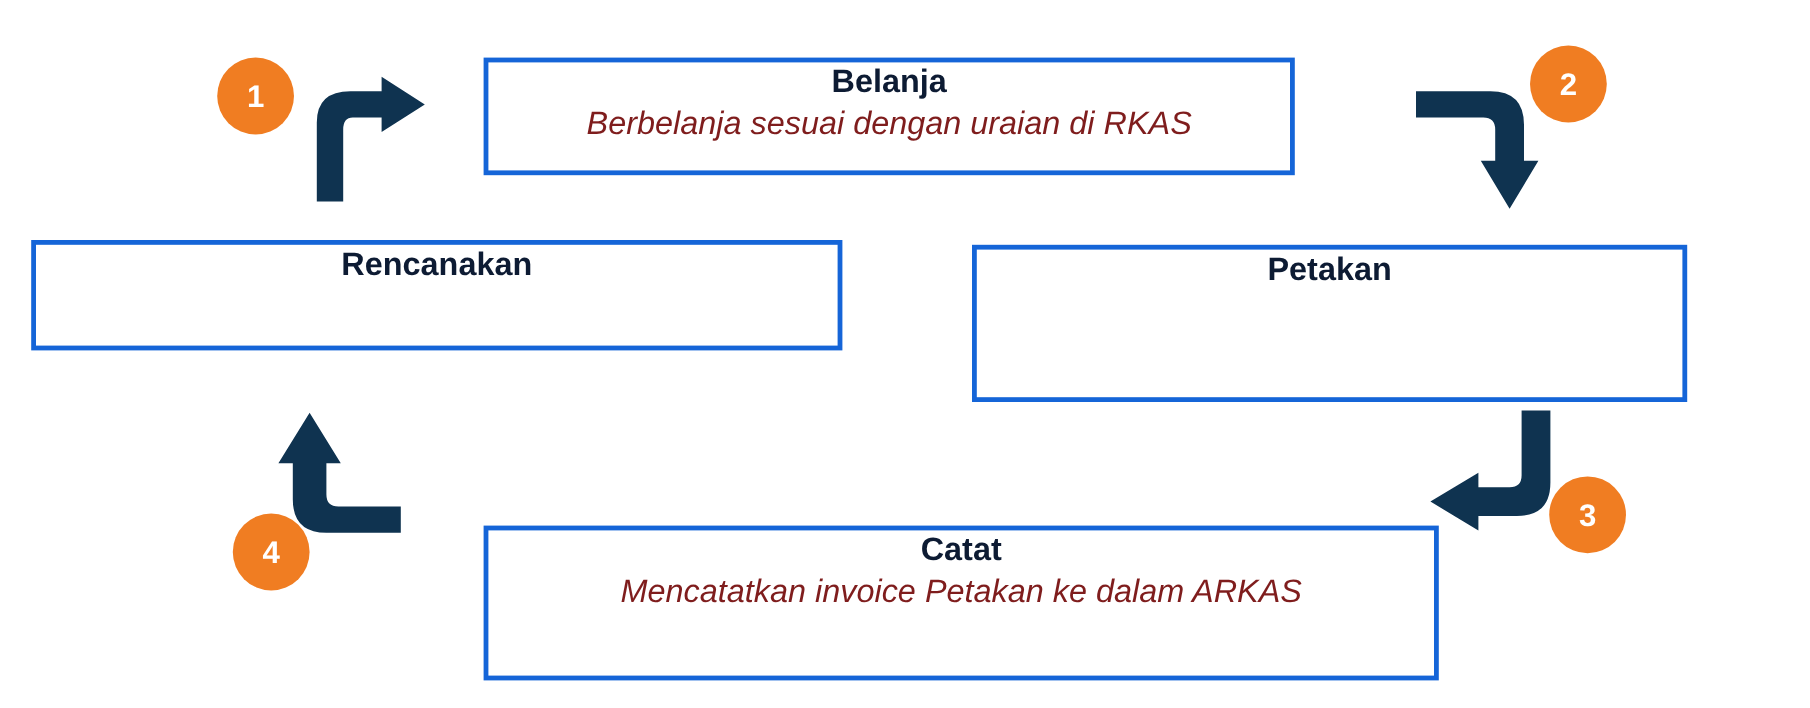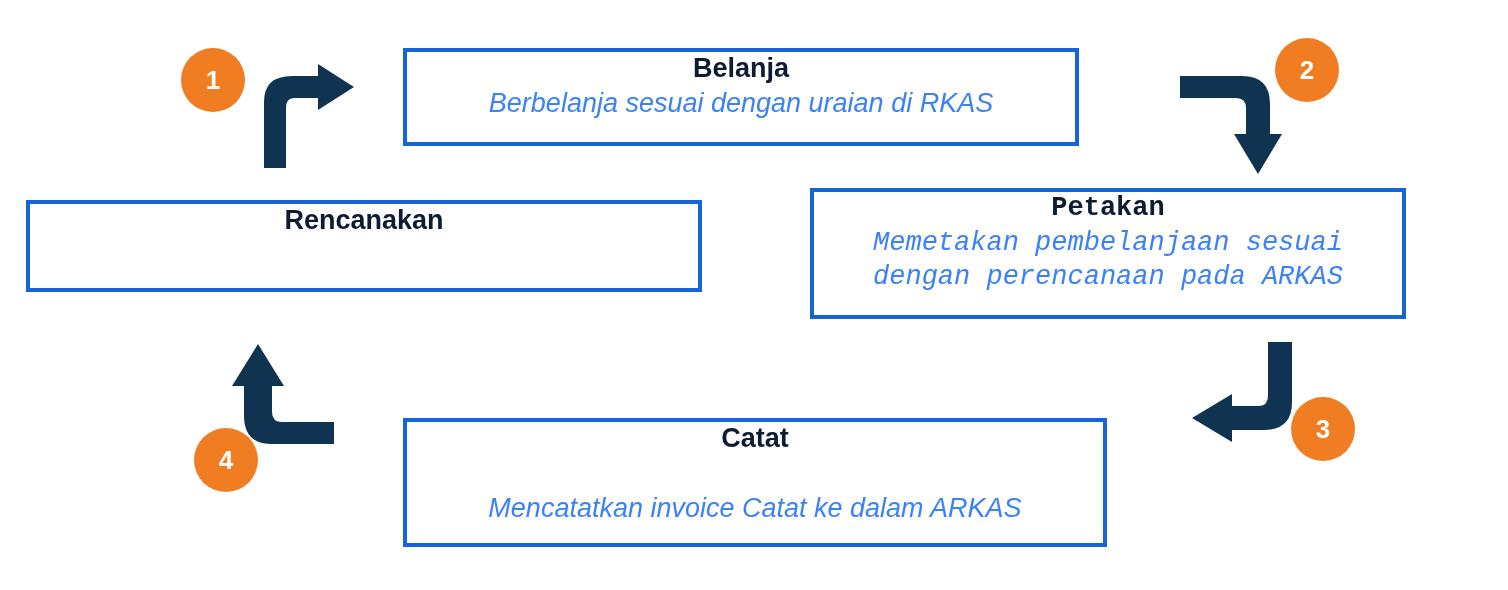--- a/index.html
+++ b/index.html
@@ -30,43 +30,43 @@
   }
   .box-title {
     font-weight: bold;
     font-size: 27px;
     color: #0d1b33;
     line-height: 1.25;
   }
   .box-desc {
     font-style: italic;
     font-size: 27px;
-    color: #3b82f6;
+    color: #7f1d1d;
     line-height: 1.28;
   }
   .badge {
     position: absolute;
     width: 64px;
     height: 64px;
     border-radius: 50%;
     background: #f07d22;
     color: #ffffff;
     font-weight: bold;
     font-size: 26px;
     display: flex;
     align-items: center;
     justify-content: center;
   }
   .arrow {
     position: absolute;
   }
   
   #box-belanja   { left: 403px; top: 48px;  width: 676px; height: 98px; }
-  #box-petakan   { left: 810px; top: 188px; width: 596px; height: 131px; font-family: Liberation Mono, monospace; }
-  #box-catat     { left: 403px; top: 418px; width: 704px; height: 129px; gap: 35px; }
+  #box-petakan   { left: 810px; top: 204px; width: 596px; height: 131px; }
+  #box-catat     { left: 403px; top: 438px; width: 796px; height: 129px; }
   #box-rencanakan{ left: 26px;  top: 200px; width: 676px; height: 92px; }
   
   #badge-1 { left: 181px;  top: 48px; }
   #badge-2 { left: 1275px; top: 38px; }
   #badge-3 { left: 1291px; top: 397px; }
   #badge-4 { left: 194px;  top: 428px; }
   
   #arrow-1 { left: 258px;  top: 62px; }
   #arrow-2 { left: 1178px; top: 70px; }
   #arrow-3 { left: 1188px; top: 340px; }
@@ -77,26 +77,25 @@
 
 <div id="canvas">
 
   <div class="box" id="box-belanja">
     <div class="box-title">Belanja</div>
     <div class="box-desc">Berbelanja sesuai dengan uraian di RKAS</div>
   </div>
 
   <div class="box" id="box-petakan">
     <div class="box-title">Petakan</div>
-    <div class="box-desc">Memetakan pembelanjaan sesuai dengan perencanaan pada ARKAS</div>
   </div>
 
   <div class="box" id="box-catat">
     <div class="box-title">Catat</div>
-    <div class="box-desc">Mencatatkan invoice Catat ke dalam ARKAS</div>
+    <div class="box-desc">Mencatatkan invoice Petakan ke dalam ARKAS</div>
   </div>
 
   <div class="box" id="box-rencanakan">
     <div class="box-title">Rencanakan</div>
   </div>
 
   <div class="arrow" id="arrow-1">
     <svg width="100" height="110" viewBox="0 0 100 110">
       <path d="M6 106 L6 40 Q6 14 34 14 L60 14 L60 2 L96 25 L60 48 L60 36 L36 36 Q28 36 28 46 L28 106 Z" fill="#0f3350"></path>
     </svg>

